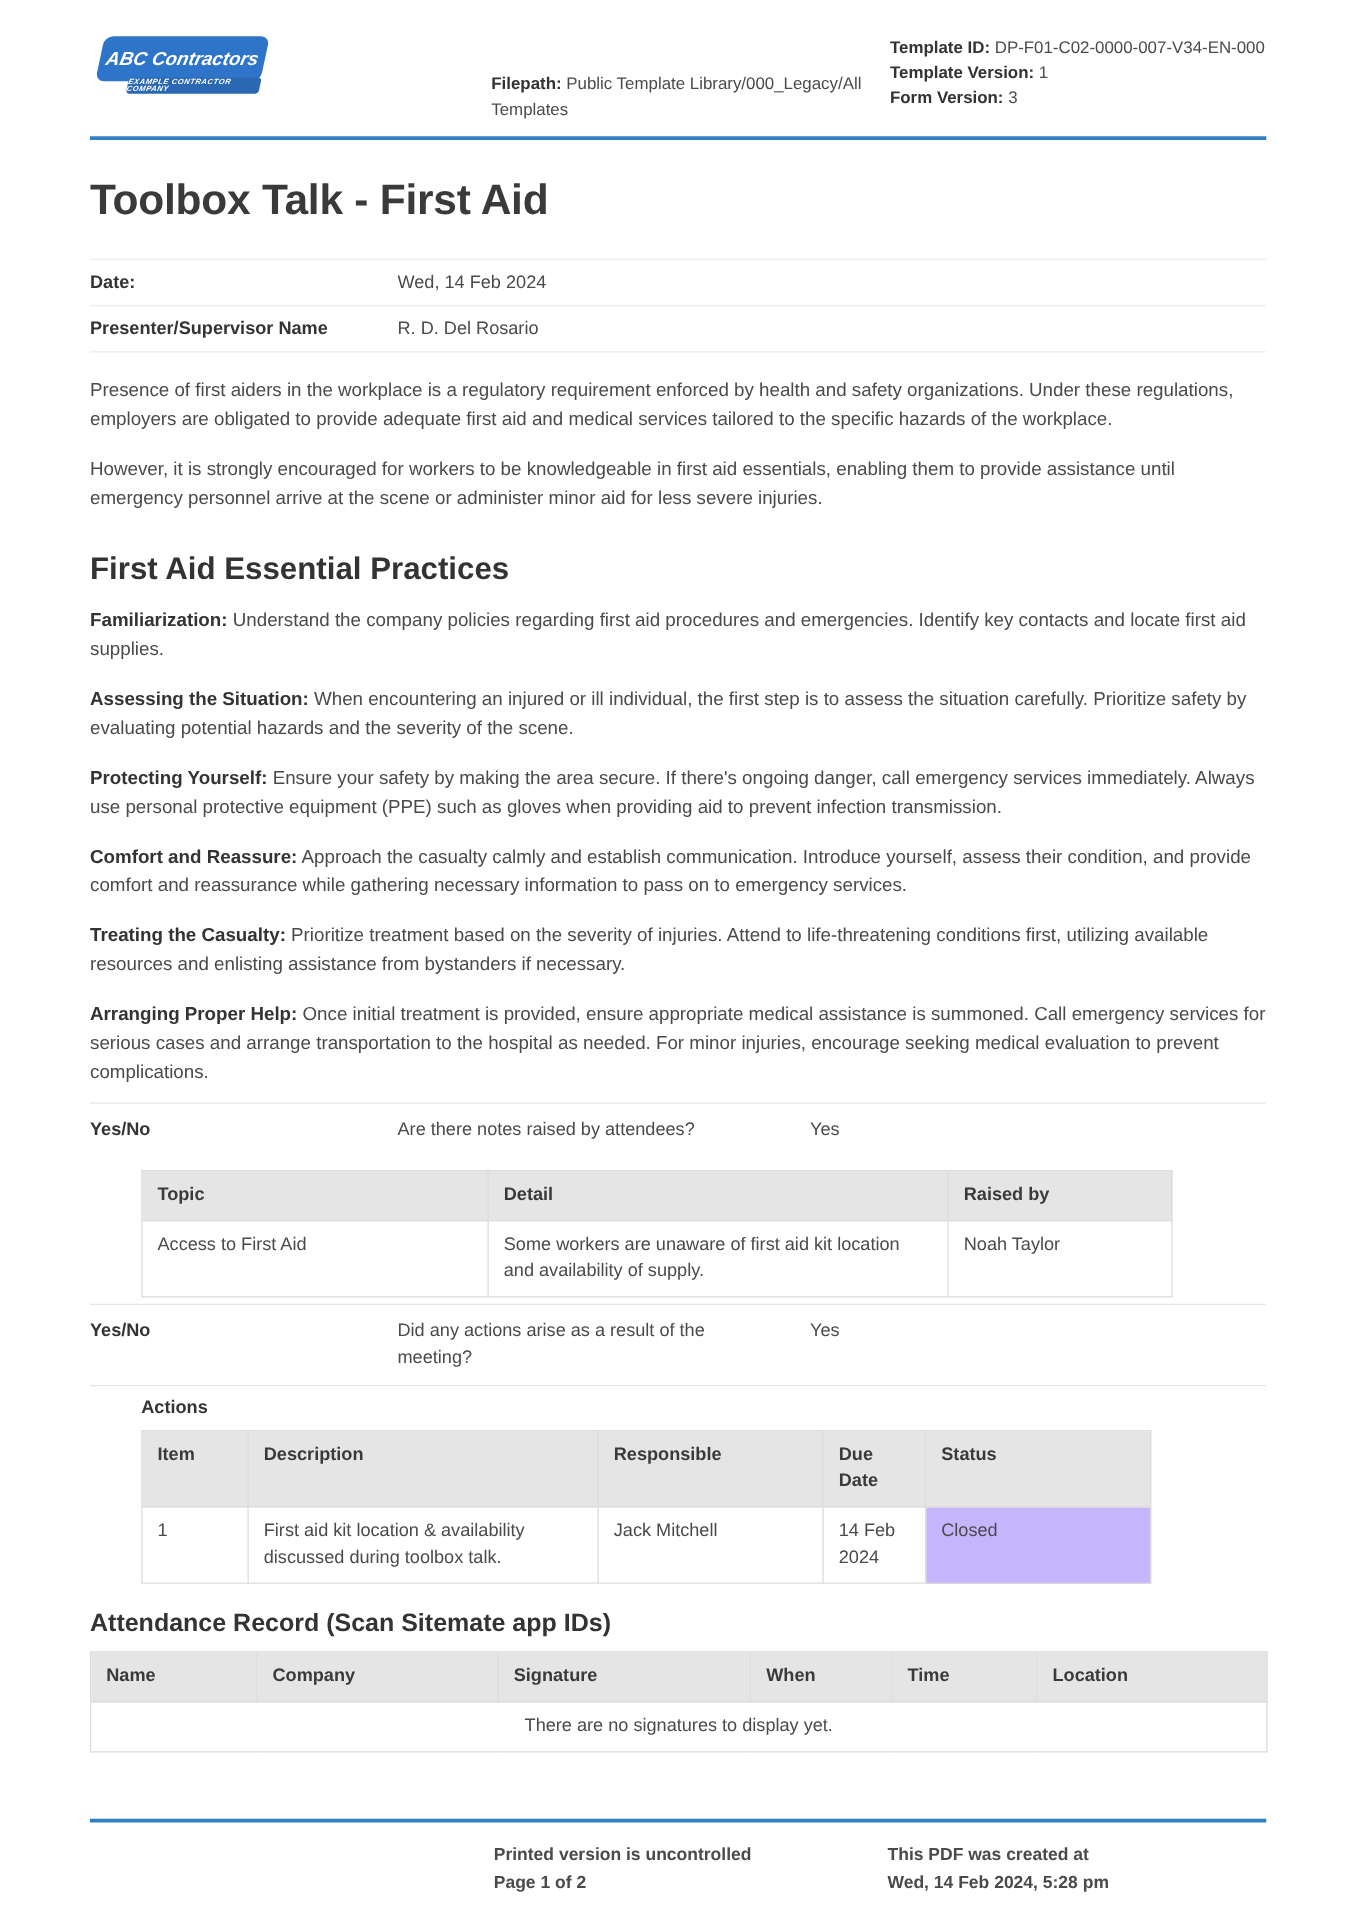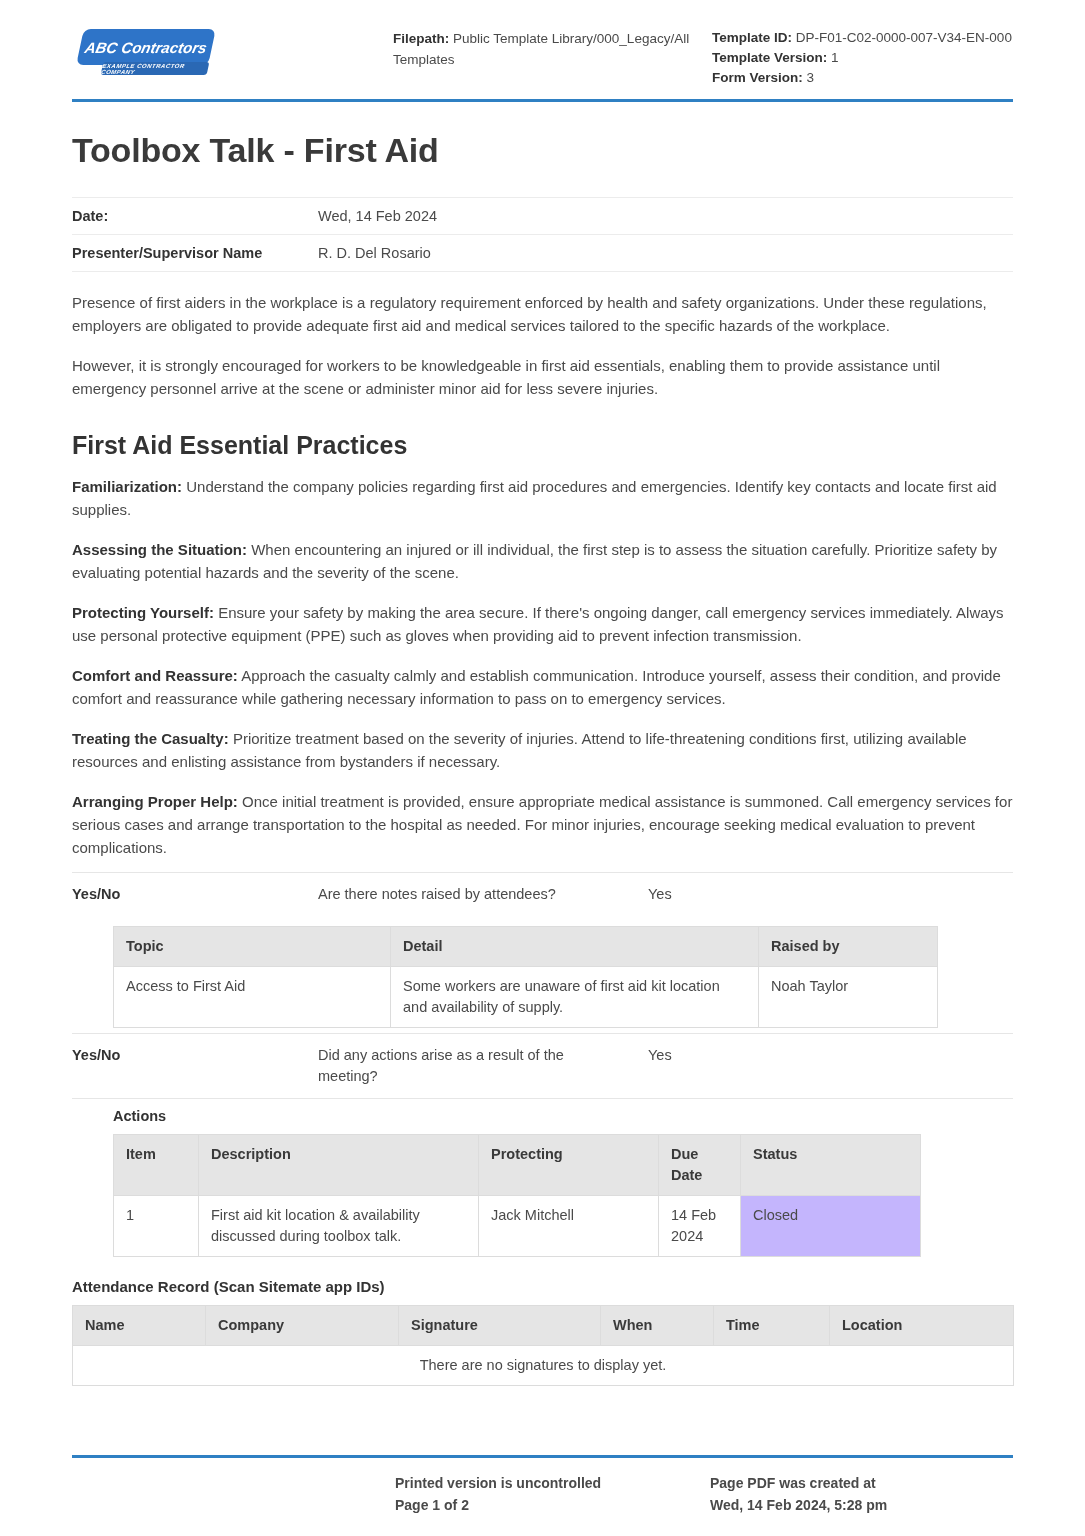--- a/index.html
+++ b/index.html
@@ -11,21 +11,21 @@
   
   .header-row { display:flex; align-items:flex-start; }
   .logo-wrap { flex:0 0 321px; }
   .logo { position:relative; width:160px; height:56px; }
   .logo-main { position:absolute; left:8px; top:3px; width:132px; height:36px; background:#2e74c8;
                transform:skewX(-12deg); border-radius:7px; color:#fff; font-style:italic; font-weight:bold;
                font-size:15px; display:flex; align-items:center; justify-content:center; }
   .logo-sub { position:absolute; left:30px; top:36px; width:106px; height:13px; background:#2a68b4;
               transform:skewX(-12deg); border-radius:3px; color:#fff; font-size:6px; font-weight:bold;
               font-style:italic; letter-spacing:0.5px; display:flex; align-items:center; justify-content:center; }
-  .filepath-block { flex:0 0 319px; font-size:13.5px; line-height:21px; color:#4a4a4a; padding-top:2px; }
+  .filepath-block { flex:0 0 319px; font-size:13.5px; line-height:21px; color:#4a4a4a; padding-top:2px;margin-top:28px; }
   .meta-block { flex:1; font-size:13.5px; line-height:20px; color:#4a4a4a; padding-top:2px; }
   b, .b { color:#333; font-weight:bold; }
   .top-rule { margin-top:11px; height:3px; background:#2f80c3; }
 
   
   .title-row { display:flex; justify-content:space-between; align-items:flex-start; margin-top:29px; }
   .doc-title { font-size:34px; font-weight:600; color:#3a3a3a; letter-spacing:-0.2px; }
   .created-block { text-align:right; font-size:14.5px; line-height:21px; color:#4a4a4a; padding-top:2px; }
 
   
@@ -51,21 +51,21 @@
   .sub-heading { font-size:14.5px; font-weight:bold; color:#333; margin-top:9px; }
   table { border-collapse:collapse; font-size:14.5px; color:#4a4a4a; margin-top:10px; table-layout:fixed; }
   th { background:#e5e5e5; font-weight:bold; color:#3a3a3a; text-align:left; }
   th, td { border:1px solid #dcdcdc; padding:9px 12px; vertical-align:top; line-height:21px; }
   .notes-table { width:824px; }
   .actions-table { width:807px; }
   .attendance-table { width:941px; }
   td.status-closed { background:#c4b5fd; }
   td.empty-msg { text-align:center; color:#4a4a4a; }
 
-  .attendance-heading { margin-top:21px; font-size:15px; font-weight:bold; color:#333; }
+  .attendance-heading { margin-top:21px; font-size:20px; font-weight:bold; color:#333; }
 
   
   .footer { position:absolute; left:72px; right:72px; top:1455px;font-weight:bold; }
   .footer-rule { height:3px; background:#2f80c3; }
   .footer-texts { position:relative; font-size:14px; line-height:22px; margin-top:14px; color:#4a4a4a; }
   .footer-left { position:absolute; left:323px; top:0; }
   .footer-right { position:absolute; left:638px; top:0; }
 </style>
 </head>
 <body>
@@ -186,21 +186,21 @@
           <col style="width:85px">
           <col style="width:280px">
           <col style="width:180px">
           <col style="width:82px">
           <col style="width:180px">
         </colgroup>
       <tbody>
           <tr>
         <th>Item</th>
         <th>Description</th>
-        <th>Protecting</th>
+        <th>Responsible</th>
         <th>Due Date</th>
         <th>Status</th>
       </tr>
       <tr>
         <td>1</td>
         <td>First aid kit location &amp; availability discussed during toolbox talk.</td>
         <td>Jack Mitchell</td>
         <td>14 Feb 2024</td>
         <td class="status-closed">Closed</td>
       </tr>
@@ -234,19 +234,19 @@
     </table>
 
   <div class="footer">
     <div class="footer-rule"></div>
     <div class="footer-texts">
       <div class="footer-left">
         <div>Printed version is uncontrolled</div>
         <div>Page 1 of 2</div>
       </div>
       <div class="footer-right">
-        <div>Page PDF was created at</div>
+        <div>This PDF was created at</div>
         <div>Wed, 14 Feb 2024, 5:28 pm</div>
       </div>
     </div>
   </div>
 
 </div>
 
 </body></html>

